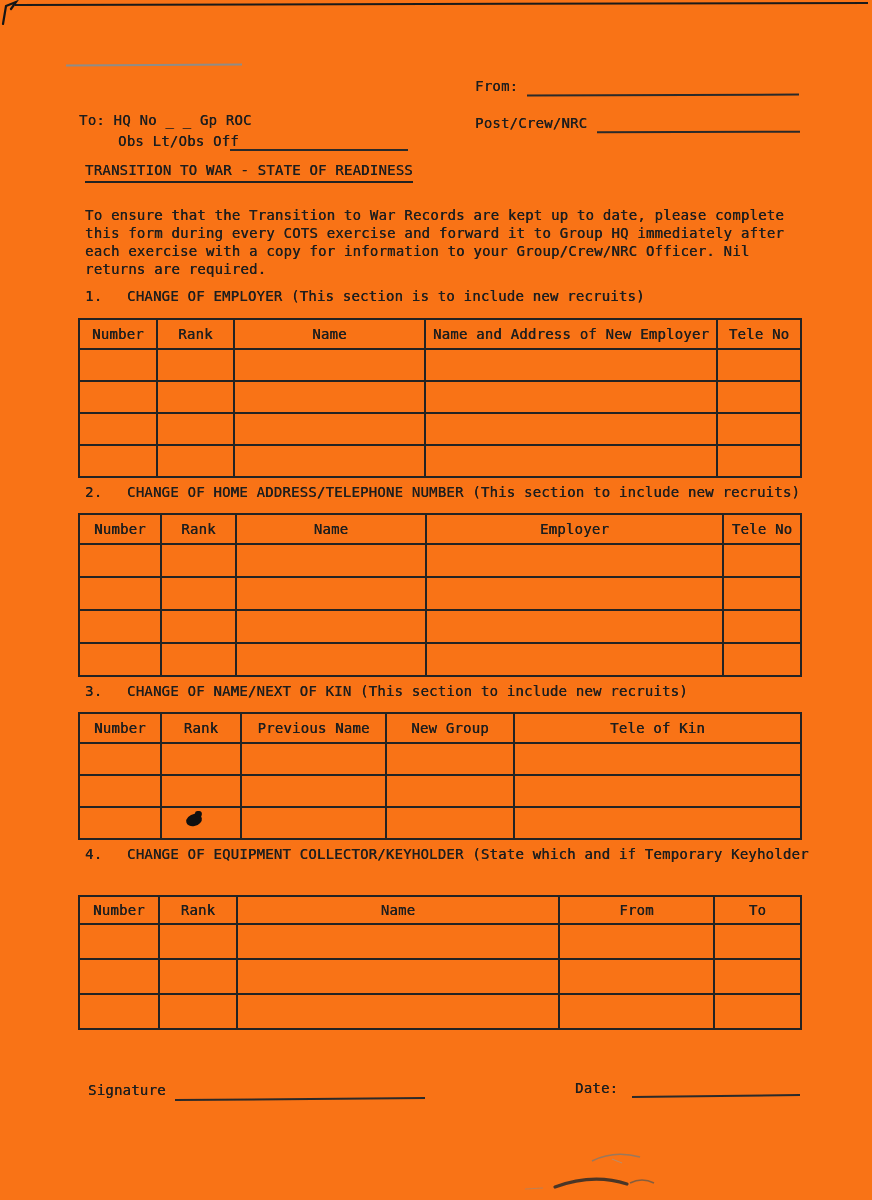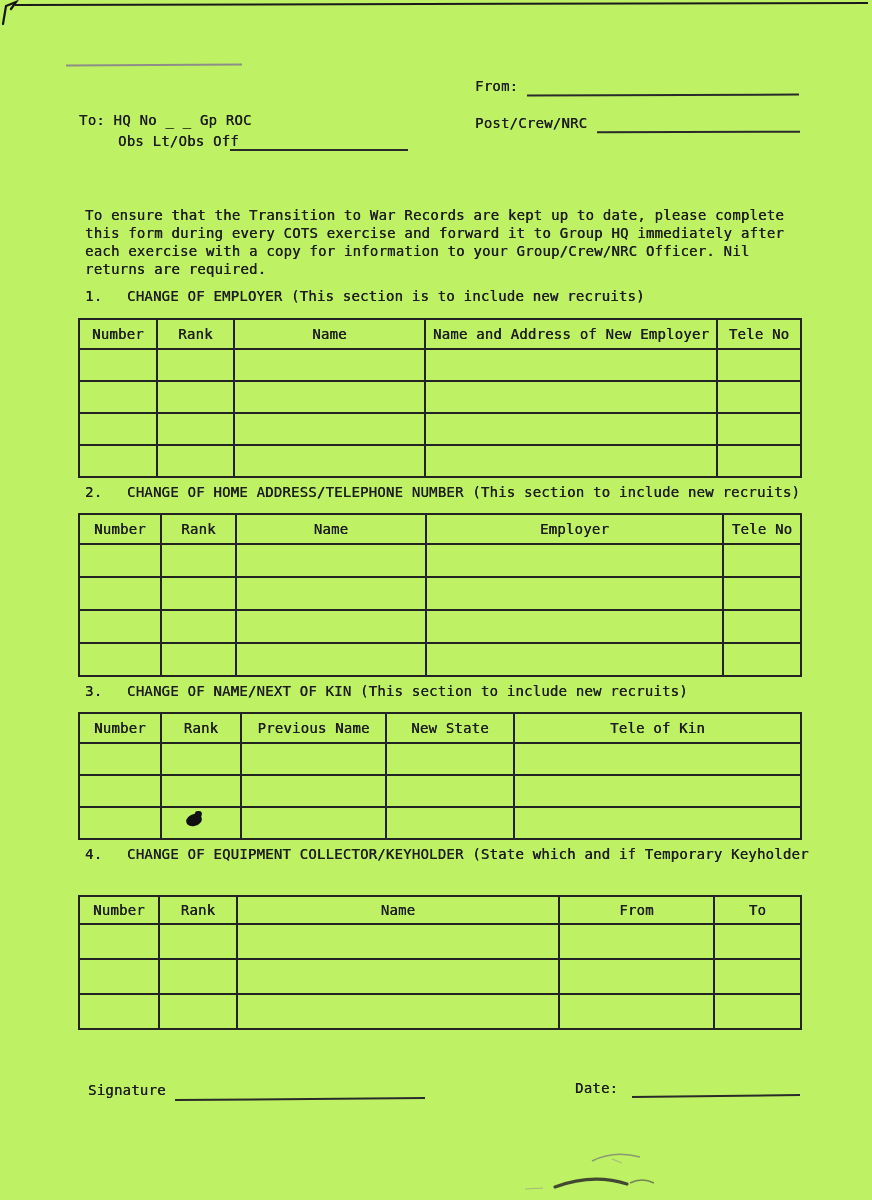--- a/index.html
+++ b/index.html
@@ -1,18 +1,18 @@
 <!DOCTYPE html>
 <html><head>
 <meta charset="utf-8">
 <style>
   html,body{margin:0;padding:0;background:#d8d8d8;}
   #sheet{
     position:relative;width:872px;height:1200px;margin:0 auto;
-    background:#bef264;overflow:hidden;
+    background:#f97316;overflow:hidden;
     font-family:"DejaVu Sans Mono","Liberation Mono",monospace;
     color:#1e1e1e;font-size:14px;
   }
   .tw{text-shadow:0.35px 0 0 currentColor;letter-spacing:0.2px;white-space:pre;}
   .abs{position:absolute;}
   .uline{position:absolute;border-bottom:2px solid #2a2a2a;height:0;}
   .intro{white-space:pre-line;line-height:18px;}
   .sec-head{display:flex;}
   .sec-num{display:inline-block;width:42px;flex:0 0 42px;}
   .page-title{border-bottom:2px solid #222;padding-bottom:3px;}
@@ -50,20 +50,21 @@
   <div class="abs tw" style="left:475px;top:78px;">From:</div>
   <div class="uline" style="left:527px;top:94px;width:272px;transform:rotate(-0.2deg);"></div>
 
   <div class="abs tw" style="left:475px;top:115px;">Post/Crew/NRC</div>
   <div class="uline" style="left:597px;top:131px;width:203px;transform:rotate(-0.2deg);"></div>
 
   <div class="abs tw" style="left:79px;top:112px;">To: HQ No _ _ Gp ROC</div>
   <div class="abs tw" style="left:118px;top:133px;">Obs Lt/Obs Off</div>
   <div class="uline" style="left:230px;top:149px;width:178px;"></div>
 
+  <div class="abs tw page-title" style="left:85px;top:162px;">TRANSITION TO WAR - STATE OF READINESS</div>
 
   <div class="abs tw intro" style="left:85px;top:206px;width:710px;">To ensure that the Transition to War Records are kept up to date, please complete
 this form during every COTS exercise and forward it to Group HQ immediately after
 each exercise with a copy for information to your Group/Crew/NRC Officer.  Nil
 returns are required.</div>
 
   <div class="abs sec-head" style="left:85px;top:288px;">
     <span class="tw sec-num">1.</span>
     <span class="tw">CHANGE OF EMPLOYER (This section is to include new recruits)</span>
   </div>
@@ -184,21 +185,21 @@
           <col style="width: 80px;">
           <col style="width: 145px;">
           <col style="width: 128px;">
           <col style="width: 287px;">
         </colgroup>
         <thead>
           <tr style="height: 30px;">
             <th>Number</th>
             <th>Rank</th>
             <th>Previous Name</th>
-            <th>New State</th>
+            <th>New Group</th>
             <th>Tele of Kin</th>
           </tr>
         </thead>
         <tbody>
           <tr style="height: 32px;">
             <td></td>
             <td></td>
             <td></td>
             <td></td>
             <td></td>

